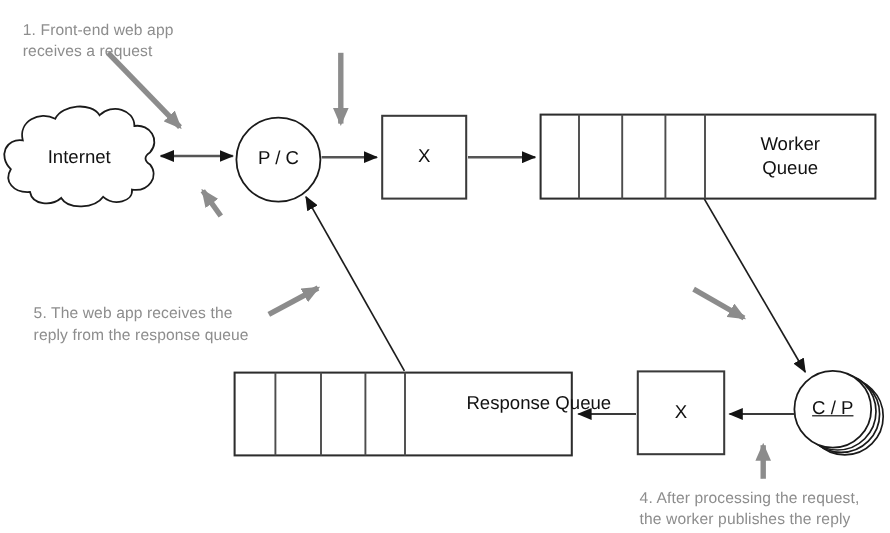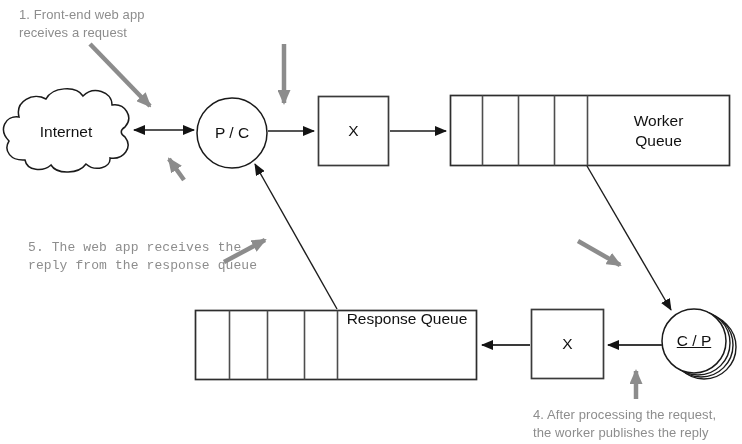--- a/index.html
+++ b/index.html
@@ -10,34 +10,34 @@
   .canvas svg{position:absolute;left:0;top:0;z-index:1;}
   .txt{position:absolute;z-index:2;white-space:pre-line;}
   .note{
     color:#8d8d8d;font-size:13px;line-height:18px;letter-spacing:.1px;
   }
   .nodelabel{
     color:#111;font-size:15.5px;line-height:20px;
     display:flex;align-items:center;justify-content:center;text-align:center;
   }
   
-  .note1{left:19px;top:6px;}
+  .note1{left:19px;top:16px;}
   .note2{left:232px;top:5px;}
   .note3{left:340px;top:227px;}
   .note4{left:533px;top:406px;}
-  .note5{left:28px;top:239px;font-family:Liberation Mono, monospace;}
+  .note5{left:28px;top:252px;}
   .note6{left:115px;top:186px;}
   
   .lbl-internet{left:2px;top:93px;width:128px;height:77px;}
   .lbl-pc{left:197px;top:98px;width:70px;height:70px;}
   .lbl-x1{left:318px;top:96px;width:71px;height:70px;}
   .lbl-wq{left:587px;top:95px;width:143px;height:71px;text-align:center;}
   .lbl-cp{left:662px;top:309px;width:64px;height:64px;text-decoration:underline;}
   .lbl-x2{left:531px;top:309px;width:73px;height:70px;}
-  .lbl-rq{left:337px;top:292px;width:140px;height:54px;}
+  .lbl-rq{left:337px;top:310px;width:140px;height:54px;padding-left:42px;}
 </style>
 </head>
 <body>
 
 <div class="canvas">
 
   <svg width="742" height="444" viewBox="0 0 742 444">
     <defs>
       <marker id="headB" orient="auto-start-reverse" markerUnits="userSpaceOnUse" markerWidth="12" markerHeight="10" refX="11" refY="5">
         <path d="M0 0 L12 5 L0 10 Z" fill="#141414"></path>

